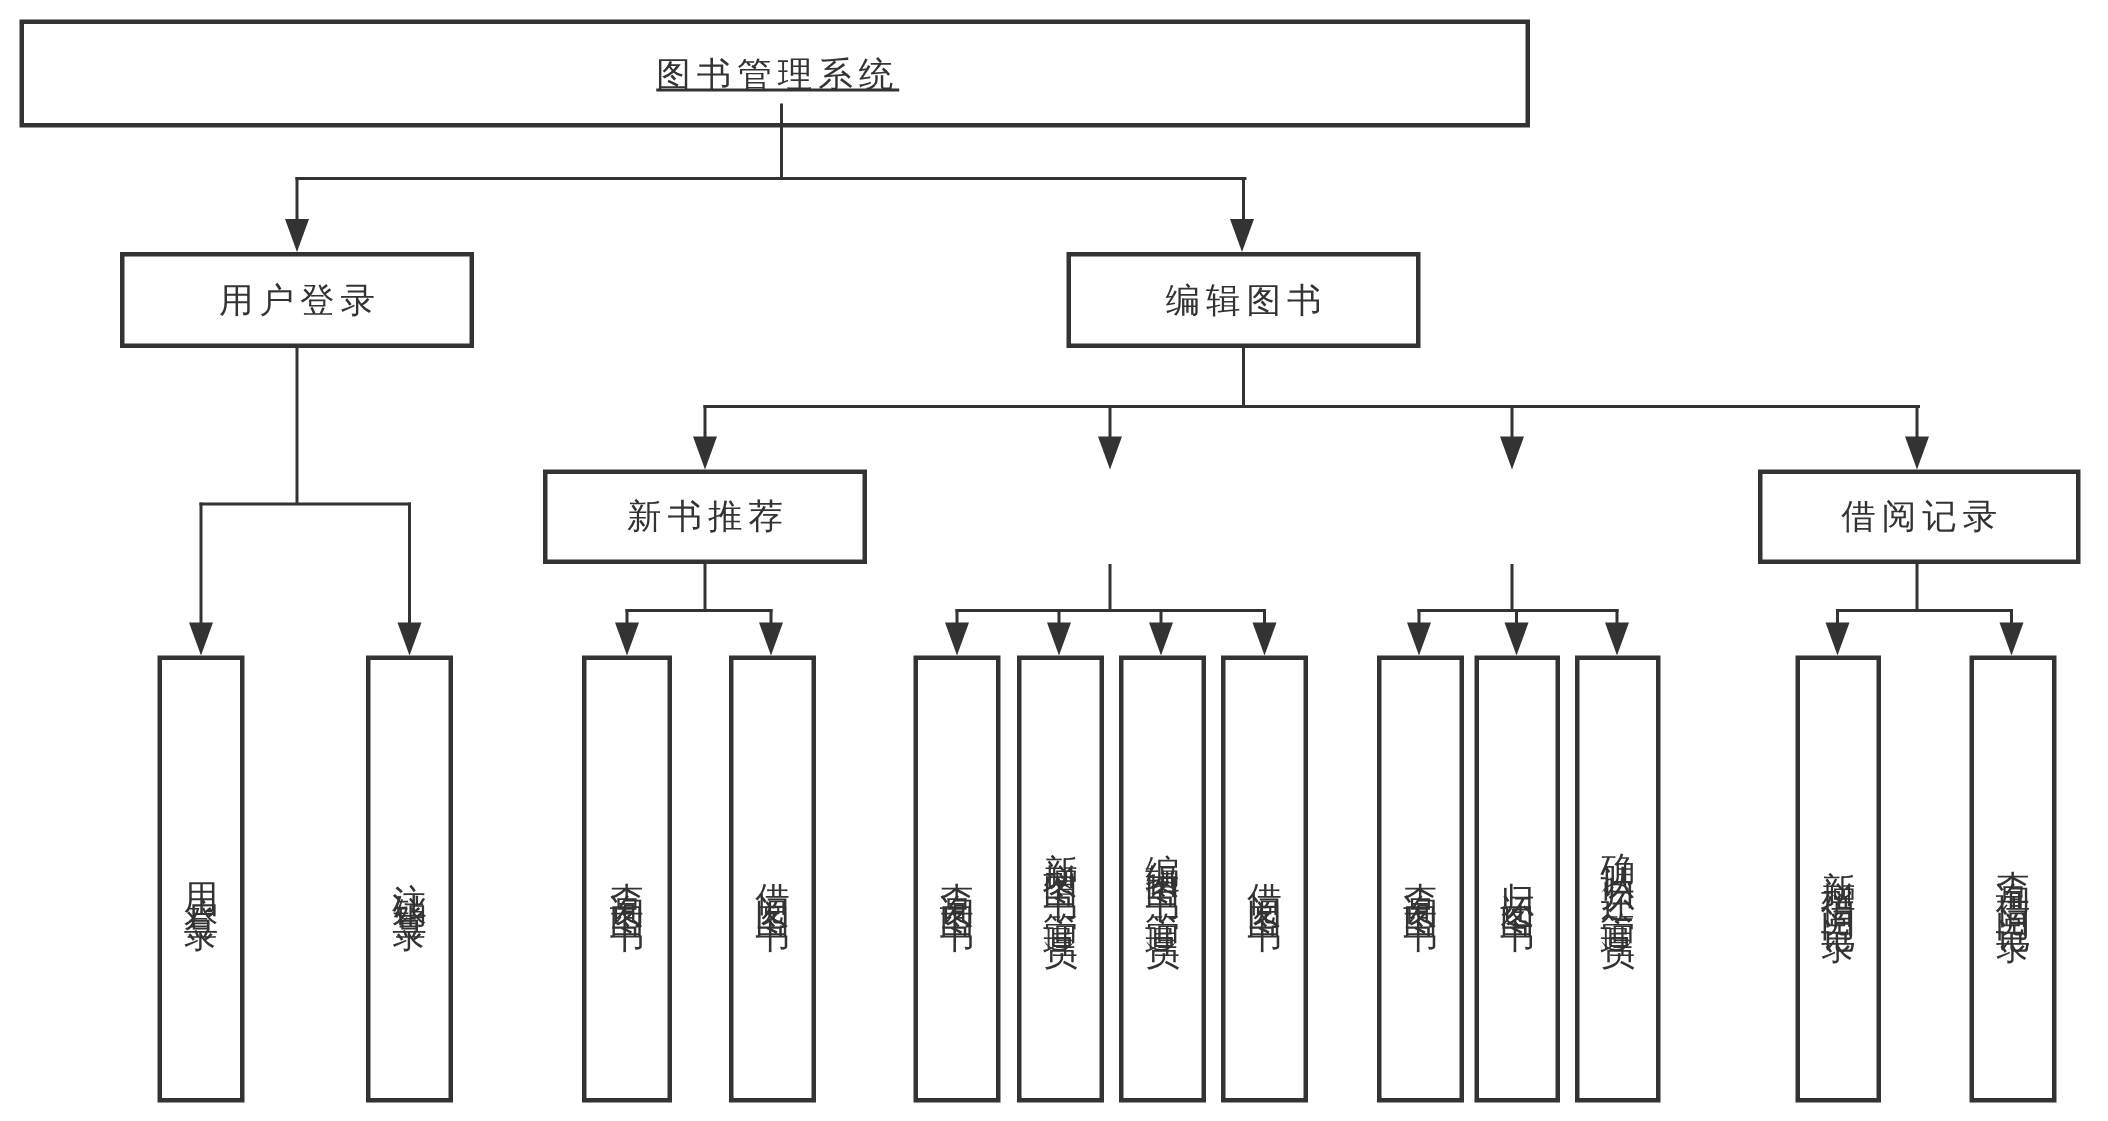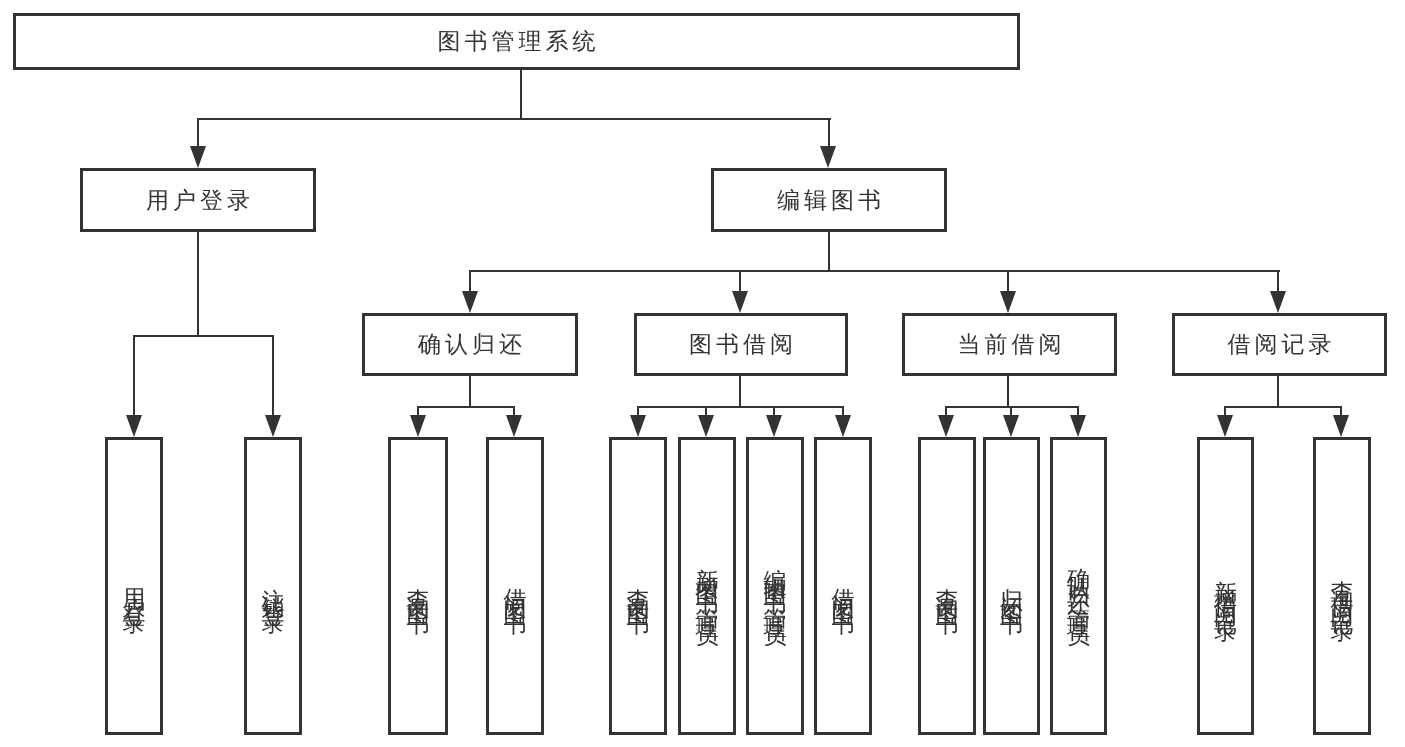--- a/index.html
+++ b/index.html
@@ -29,21 +29,21 @@
     position:absolute; left:1186px; top:716px; font-size:19px;
     color:#9a9a9a; letter-spacing:1px; white-space:nowrap;
     text-shadow:-1px -1px 0 rgba(235,120,120,0.45), 1px 1px 0 rgba(120,150,235,0.4);
   }
 </style>
 </head>
 <body>
 
 <div id="canvas">
 
-  <div class="box" style="left:13px; top:13px; width:1007px; height:57px;">
+  <div class="box" style="left:13px; top:13px; width:1007px; height:72px;text-decoration:underline;">
     <span class="hlabel">图书管理系统</span>
   </div>
 
   <div class="vline" style="left:520px; top:69px; height:50px;"></div>
   <div class="hline" style="left:197px; top:118px; width:634px;"></div>
   <div class="vline" style="left:197px; top:118px; height:30px;"></div>
   <div class="vline" style="left:828px; top:118px; height:30px;"></div>
   <div class="arrow" style="left:190px; top:146px;"></div>
   <div class="arrow" style="left:820px; top:146px;"></div>
 
@@ -66,27 +66,21 @@
   <div class="vline" style="left:469px; top:270px; height:26px;"></div>
   <div class="vline" style="left:739px; top:270px; height:26px;"></div>
   <div class="vline" style="left:1007px; top:270px; height:26px;"></div>
   <div class="vline" style="left:1277px; top:270px; height:26px;"></div>
   <div class="arrow" style="left:462px; top:291px;"></div>
   <div class="arrow" style="left:732px; top:291px;"></div>
   <div class="arrow" style="left:1000px; top:291px;"></div>
   <div class="arrow" style="left:1270px; top:291px;"></div>
 
   <div class="box" style="left:362px; top:313px; width:216px; height:63px;">
-    <span class="hlabel">确认归还</span>
-  </div>
-  <div class="box" style="left:634px; top:313px; width:214px; height:63px;">
-    <span class="hlabel">图书借阅</span>
-  </div>
-  <div class="box" style="left:902px; top:313px; width:215px; height:63px;">
-    <span class="hlabel">当前借阅</span>
+    <span class="hlabel">新书推荐</span>
   </div>
   <div class="box" style="left:1172px; top:313px; width:215px; height:63px;">
     <span class="hlabel">借阅记录</span>
   </div>
 
   <div class="vline" style="left:469px; top:376px; height:31px;"></div>
   <div class="hline" style="left:417px; top:406px; width:98px;"></div>
   <div class="vline" style="left:417px; top:406px; height:12px;"></div>
   <div class="vline" style="left:513px; top:406px; height:12px;"></div>
   <div class="arrow" style="left:410px; top:415px;"></div>

